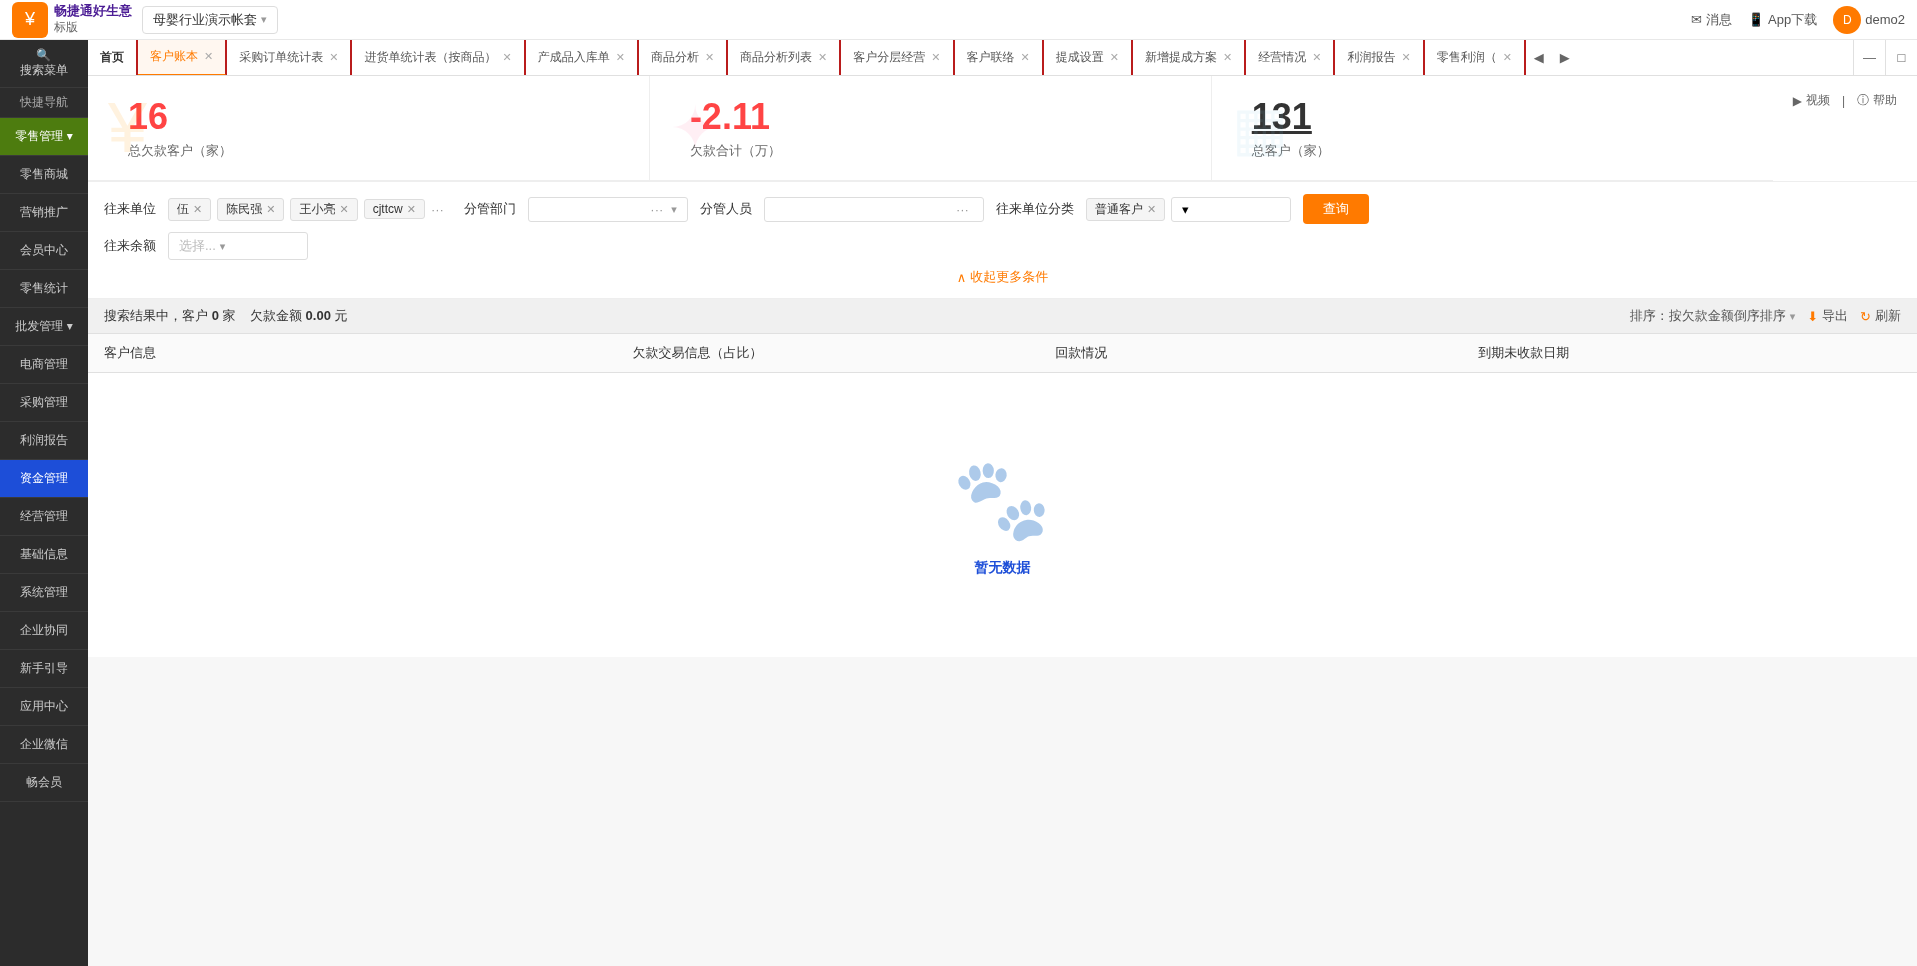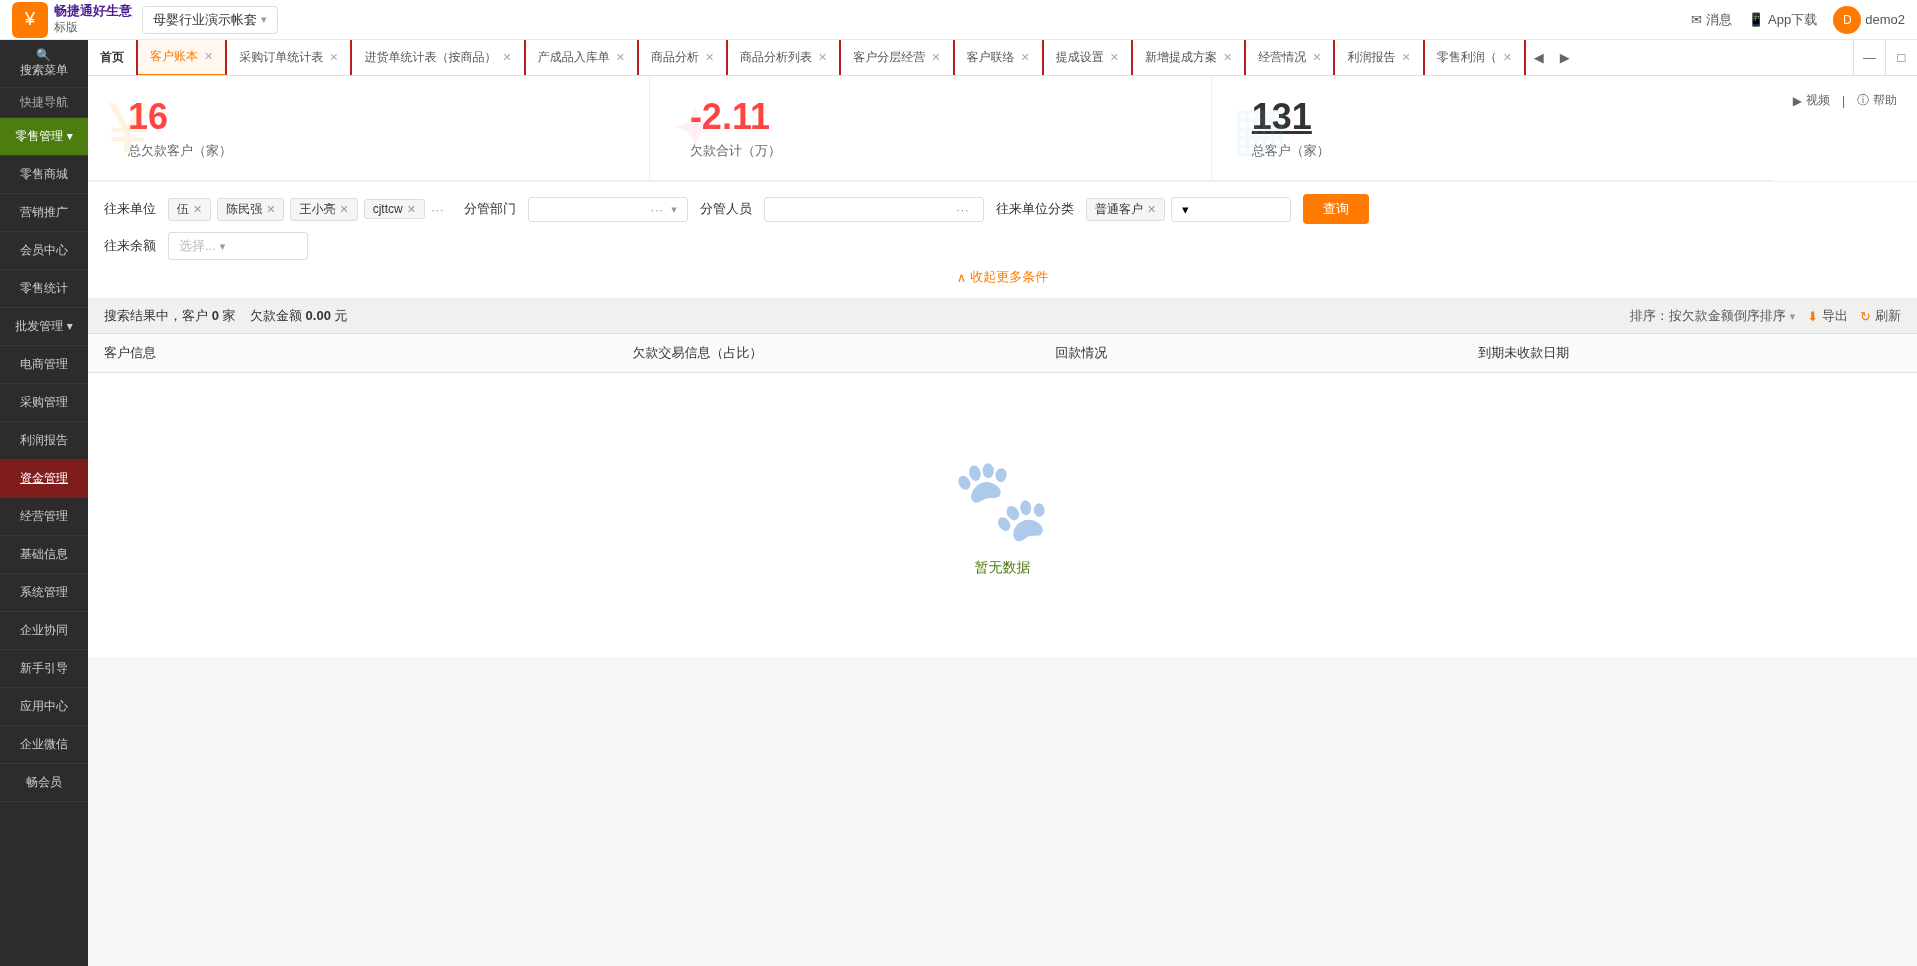--- a/index.html
+++ b/index.html
@@ -79,21 +79,21 @@
     .data-table { width: 100%; background: white; }
     .table-header { display: flex; background: #fafafa; border-bottom: 1px solid #e0e0e0; padding: 10px 16px; }
     .th { font-size: 13px; color: #333; font-weight: 500; }
     .th-customer { flex: 2.5; }
     .th-debt { flex: 2; }
     .th-recovery { flex: 2; }
     .th-date { flex: 2; }
 
     
     .empty-state { display: flex; flex-direction: column; align-items: center; justify-content: center; padding: 80px 0; }
-    .empty-text { color: #4d7c0f; font-size: 14px; }
+    .empty-text { color: #1d4ed8; font-size: 14px; font-weight: bold; }
 
     
     .query-btn { background: #ff7a00; color: white; border: none; border-radius: 4px; padding: 6px 20px; cursor: pointer; font-size: 13px; }
 
     .chevron { font-size: 11px; color: #999; }
   </style>
 </head>
 <body>
 
 <div class="top-bar">
@@ -156,21 +156,21 @@
     </div>
     <div class="sidebar-item">
       <div>电商管理</div>
     </div>
     <div class="sidebar-item">
       <div>采购管理</div>
     </div>
     <div class="sidebar-item">
       <div>利润报告</div>
     </div>
-    <div class="sidebar-item" style="background:#7f1d1d;color:white;text-decoration:underline;">
+    <div class="sidebar-item" style="background:#1d4ed8;color:white;">
       <div>资金管理</div>
     </div>
     <div class="sidebar-item">
       <div>经营管理</div>
     </div>
     <div class="sidebar-item">
       <div>基础信息</div>
     </div>
     <div class="sidebar-item">
       <div>系统管理</div>

